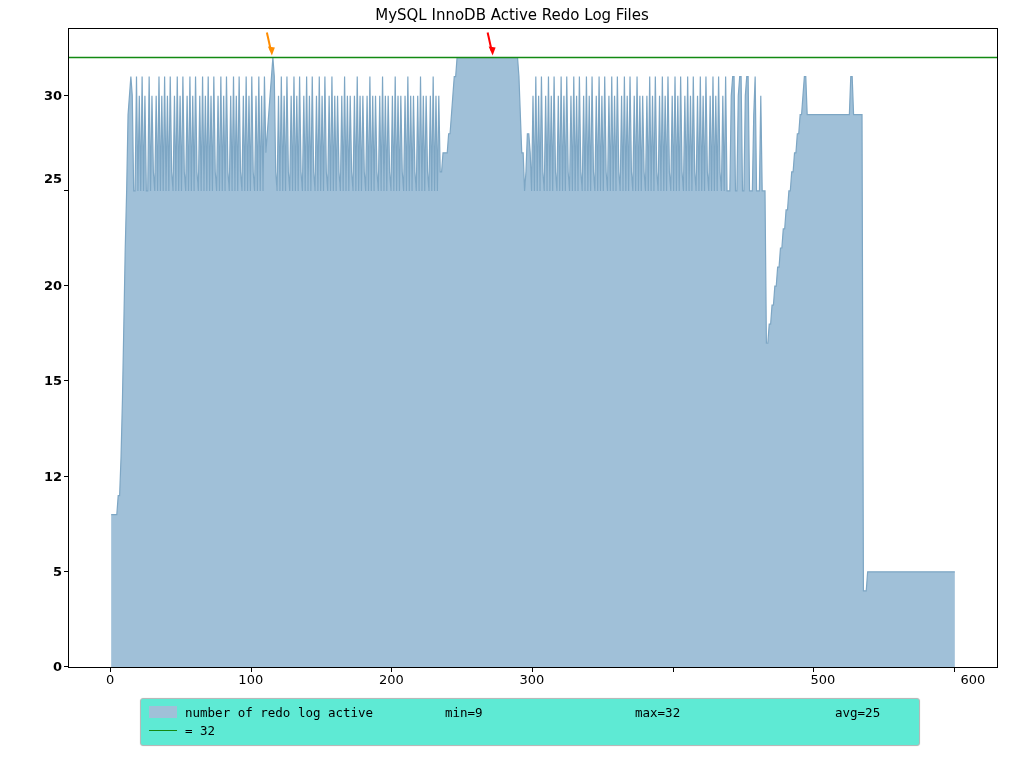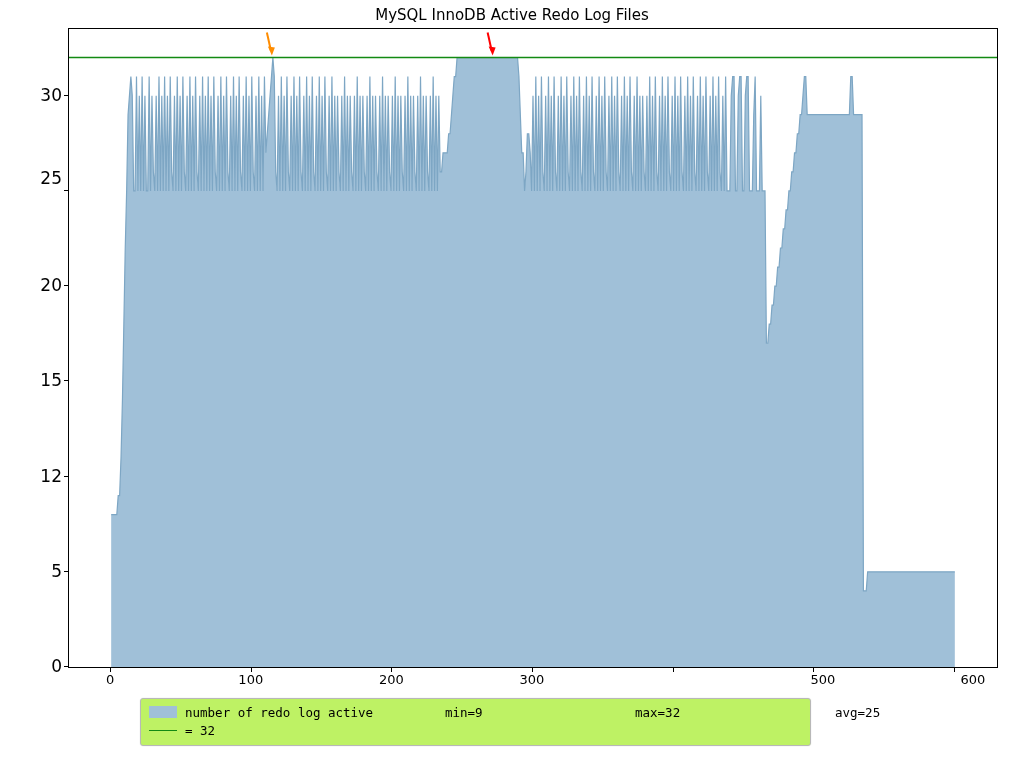--- a/index.html
+++ b/index.html
@@ -37,22 +37,23 @@
     background: #fff;
   }
   .plot svg {
     display: block;
   }
   .ytick {
     position: absolute;
     right: 962px; 
     width: 30px;
     text-align: right;
-    font-size: 17px;
+    font-size: 13px;
     transform: translateY(-50%);
+    font-weight: bold;
   }
   .xtick {
     position: absolute;
     top: 672px;
     width: 40px;
     text-align: center;
     font-size: 13px;
     transform: translateX(-50%);
   }
   .tickmark-y {
@@ -66,24 +67,24 @@
     position: absolute;
     width: 1px;
     height: 4px;
     background: #000;
     top: 668px;
   }
   .legend {
     position: absolute;
     left: 140px;
     top: 698px;
-    width: 671px;
+    width: 780px;
     border: 1px solid #b8b8b8;
     border-radius: 3px;
-    background: #bef264;
+    background: #5eead4;
     box-shadow: 0 0 0 0.5px rgba(0,0,0,0.05);
     padding: 4px 8px 6px 8px;
     font-family: "DejaVu Sans Mono", "Liberation Mono", Consolas, monospace;
     font-size: 12.5px;
     box-sizing: border-box;
   }
   .legend-row {
     display: flex;
     align-items: center;
     height: 18px;

